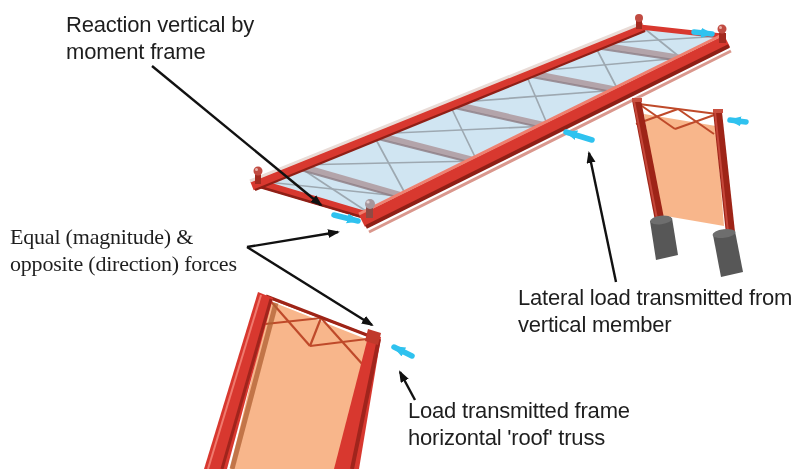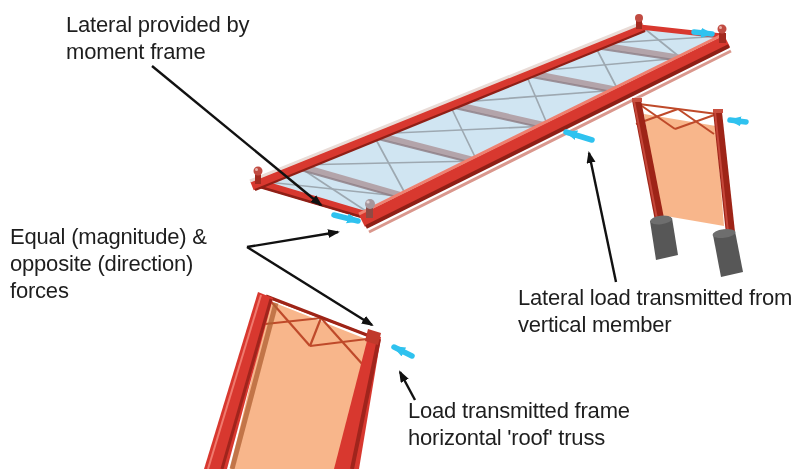--- a/index.html
+++ b/index.html
@@ -16,21 +16,21 @@
   .stage{
     position:relative;width:800px;height:469px;margin:0 auto;
     background:var(--background);overflow:hidden;
   }
   .stage svg{position:absolute;left:0;top:0;}
   .lbl{
     position:absolute;font-size:22px;line-height:27px;color:var(--text);
     letter-spacing:-0.2px;font-weight:normal;
   }
   #lbl-reaction{left:66px;top:11px;width:258px;}
-  #lbl-equal{left:10px;top:223px;width:242px;}
+  #lbl-equal{left:10px;top:223px;width:242px;font-family:Liberation Serif, serif;}
   #lbl-lateral{left:518px;top:284px;width:280px;}
   #lbl-roof{left:408px;top:397px;width:275px;}
 </style>
 </head>
 <body>
 
 <div class="stage">
 
   <svg width="800" height="469" viewBox="0 0 800 469">
     <defs>
@@ -166,20 +166,20 @@
 
     <g stroke="var(--leader-black)" stroke-width="2.4" fill="none">
       <line x1="152" y1="66" x2="321" y2="205" marker-end="url(#mBlack)"></line>
       <line x1="247" y1="247" x2="338" y2="232" marker-end="url(#mBlack)"></line>
       <line x1="247" y1="247" x2="372" y2="325" marker-end="url(#mBlack)"></line>
       <line x1="616" y1="282" x2="589" y2="153" marker-end="url(#mBlack)"></line>
       <line x1="415" y1="400" x2="400" y2="372" marker-end="url(#mBlack)"></line>
     </g>
   </svg>
 
-  <div class="lbl" id="lbl-reaction">Lateral provided by moment frame</div>
+  <div class="lbl" id="lbl-reaction">Reaction vertical by moment frame</div>
 
   <div class="lbl" id="lbl-equal">Equal (magnitude) &amp; opposite (direction) forces</div>
 
   <div class="lbl" id="lbl-lateral">Lateral load transmitted from vertical member</div>
 
   <div class="lbl" id="lbl-roof">Load transmitted frame horizontal 'roof' truss</div>
 </div>
 
 </body></html>

